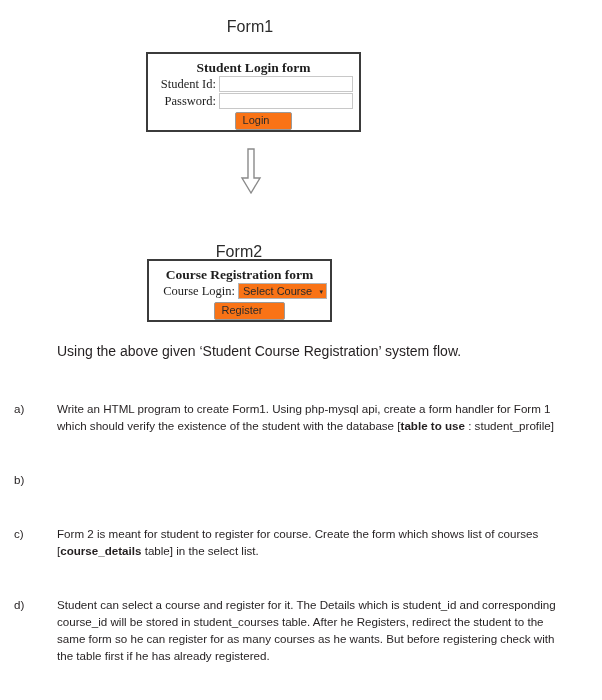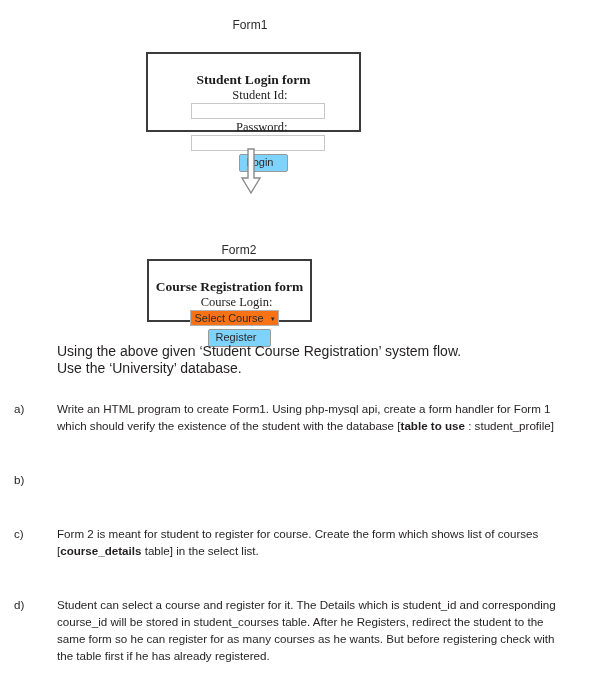--- a/index.html
+++ b/index.html
@@ -15,21 +15,21 @@
     color: #231f20;
     overflow: hidden;
   }
 
   
   .form-caption {
     position: absolute;
     width: 200px;
     text-align: center;
     font-family: "Liberation Sans", sans-serif;
-    font-size: 12px;
+    font-size: 16px;
     color: #2b2b2b;
     letter-spacing: 0.1px;
   }
   #caption-form1 { left: 150px; top: 18px; }
   #caption-form2 { left: 139px; top: 243px; }
 
   .form-box {
     position: absolute;
     background: #ffffff;
     border: 2px solid #3b3b3b;
@@ -37,41 +37,40 @@
   }
   #form1-box {
     left: 146px;
     top: 52px;
     width: 215px;
     height: 80px;
   }
   #form2-box {
     left: 147px;
     top: 259px;
-    width: 165px;
+    width: 185px;
     height: 63px;
   }
 
   .form-title {
     text-align: center;
     font-family: "Liberation Serif", serif;
     font-weight: bold;
     font-size: 13.5px;
     color: #1d1d1d;
-    padding-top: 18px;
+    padding-top: 6px;
     line-height: 15px;
   }
 
   .field-row {
     display: flex;
     align-items: center;
     justify-content: flex-start;
     margin-top: 1px;
     padding-left: 6px;
-    flex-direction: column;
   }
   .field-label {
     font-family: "Liberation Serif", serif;
     font-size: 12.5px;
     color: #1d1d1d;
     text-align: right;
     white-space: nowrap;
   }
   #form1-box .field-label { width: 62px; }
   #form2-box .field-label { width: 80px; }
@@ -89,24 +88,24 @@
   .btn-row {
     display: flex;
     justify-content: center;
     margin-top: 3px;
     padding-left: 20px;
   }
   .ui-button {
     font-family: "Liberation Sans", sans-serif;
     font-size: 11px;
     color: #2a2a2a;
-    background: #7dd3fc;
+    background: #f97316;
     border: 1px solid #9a9a9a;
     border-radius: 2px;
-    padding: 1px 14px 2px 7px;
+    padding: 1px 22px 2px 7px;
     line-height: 13px;
     cursor: pointer;
   }
 
   .select-box {
     display: inline-flex;
     align-items: center;
     justify-content: space-between;
     border: 1px solid #b4b4b4;
     background: #f97316;
@@ -213,21 +212,20 @@
     </span>
   </div>
 
   <div class="btn-row">
     <button class="ui-button">Register</button>
   </div>
 </div>
 
 <div class="intro-block">
   <div>Using the above given ‘Student Course Registration’ system flow.</div>
-  <div>Use the ‘University’ database.</div>
 </div>
 
 <div class="qitem" id="item-a">
   <span class="marker">a)</span>
   <div class="qtext"><span>Write an HTML program to create Form1. Using php-mysql api, create a form handler for Form 1 which should verify the existence of the student with the database [</span><b>table to use</b><span> : student_profile]</span></div>
 </div>
 
 <div class="qitem" id="item-b">
   <span class="marker">b)</span>
 </div>

